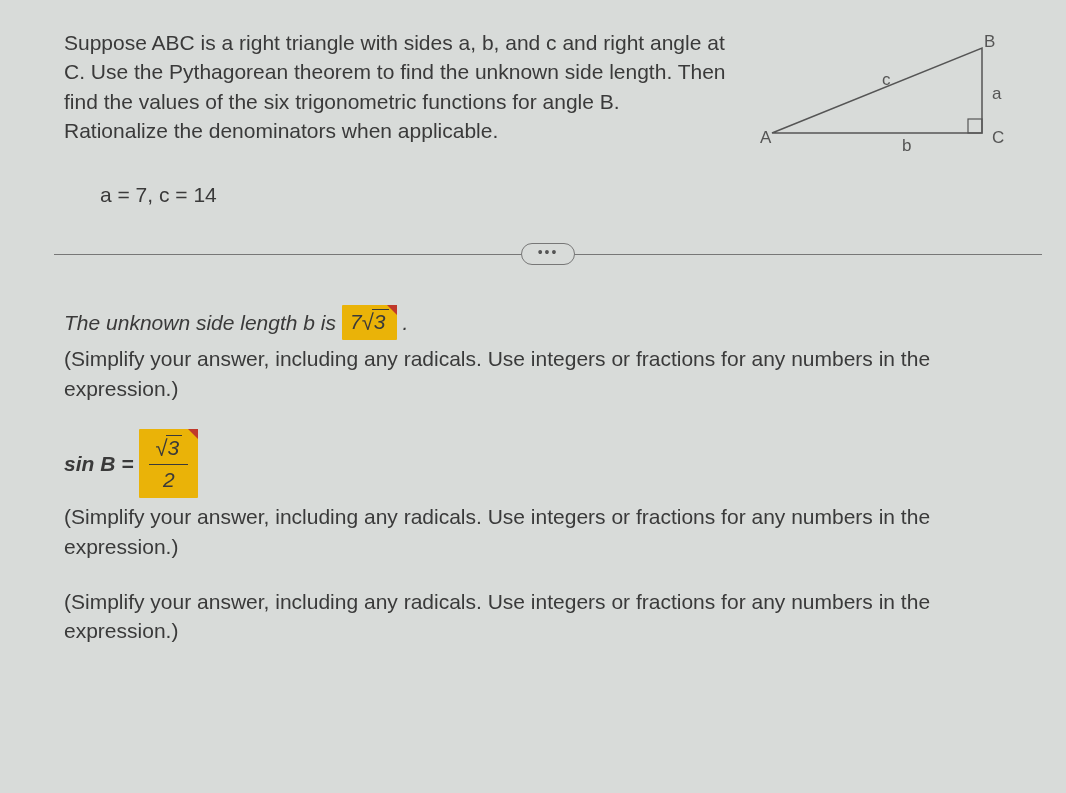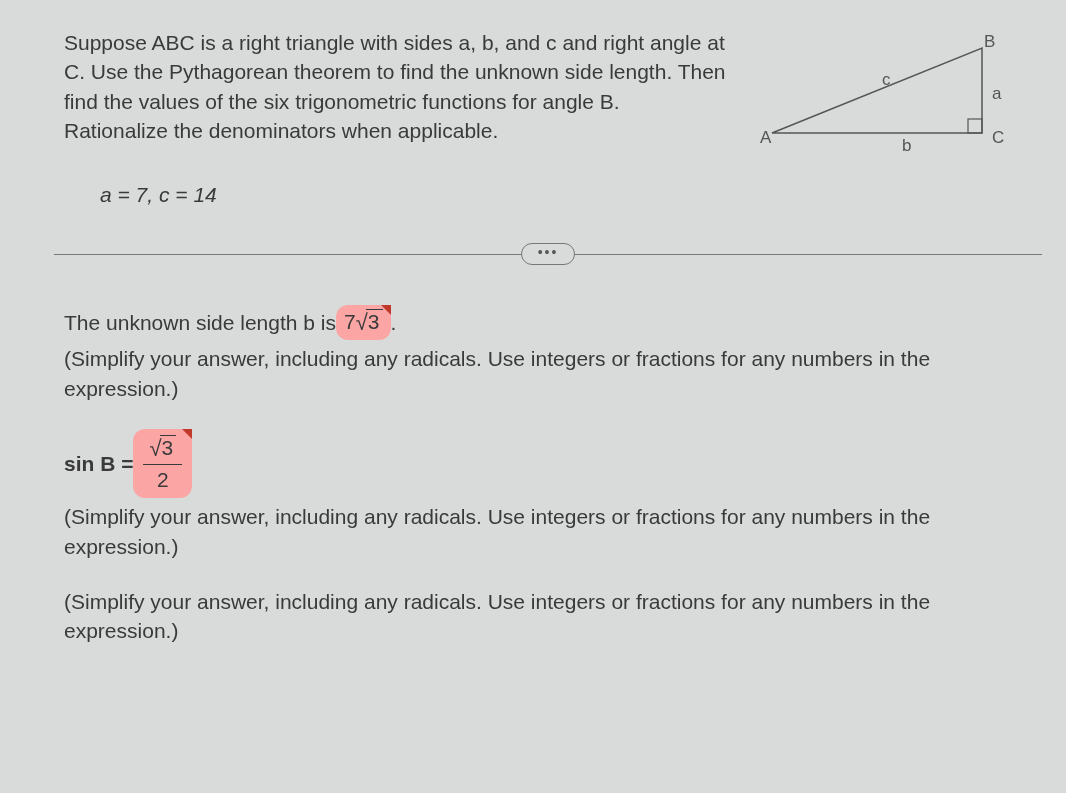--- a/index.html
+++ b/index.html
@@ -9,33 +9,33 @@
     background: #d8dbd9;
     color: #3a3a3a;
     font-size: 21px;
     line-height: 1.4;
     position: relative;
     padding: 28px 34px 0 64px;
   }
   .top-row { display: flex; gap: 26px; }
   .problem-text { flex: 1; }
   .triangle-box { width: 280px; height: 130px; position: relative; }
-  .given { margin: 22px 0 0 36px; font-style: italic; }
+  .given { margin: 22px 0 0 36px; }
   .divider-wrap { position: relative; margin: 34px 0 38px 0; height: 24px; }
   .divider-line { position: absolute; left: -10px; right: -10px; top: 11px; height: 1px; background: #777; }
   .pill {
     position: absolute; left: 50%; top: 0; transform: translateX(-50%);
     width: 54px; height: 22px; border: 1px solid #777; border-radius: 11px;
     background: #d8dbd9; display: flex; align-items: center; justify-content: center;
     cursor: pointer;
   }
   .pill .dots { font-size: 14px; letter-spacing: 2px; color: #555; line-height: 0; position: relative; top: -2px; }
   .answer-box {
-    display: inline-block; background: #fca5a5; padding: 2px 8px 2px 8px;
-    border-radius: 12px; position: relative;
+    display: inline-block; background: #eab308; padding: 2px 8px 2px 8px;
+    border-radius: 1px; position: relative;
   }
   .answer-box.flagged::after {
     content: ""; position: absolute; top: 0; right: 0;
     border-top: 10px solid #c0392b; border-left: 10px solid transparent;
   }
   .input-box {
     display: inline-block; width: 30px; height: 30px; border: 2px solid #3a3a3a;
     background: #e8e8e8; vertical-align: middle; position: relative; top: -2px;
   }
   .input-box .cursor {
@@ -43,21 +43,21 @@
   }
   .sqrt { display: inline-block; position: relative; }
   .sqrt .rad { border-top: 1.5px solid #3a3a3a; padding: 0 3px 0 2px; }
   .sqrt::before {
     content: "√"; font-size: 1.05em; position: relative; top: 1px; margin-right: -2px;
   }
   .frac { display: inline-block; text-align: center; vertical-align: middle; }
   .frac .num { display: block; padding: 0 6px; }
   .frac .den { display: block; border-top: 1.5px solid #3a3a3a; padding: 0 6px; }
   .section { margin-bottom: 26px; }
-  .eqline { display: flex; align-items: center; flex-wrap: wrap; }
+  .eqline { display: flex; align-items: center; gap: 6px; flex-wrap: wrap; font-style: italic; }
   b.fn { font-weight: bold; }
   svg.tri { position: absolute; inset: 0; }
   .tlabel { position: absolute; font-size: 17px; color: #555; }
 </style>
 </head>
 <body>
 
 <div class="top-row">
   <div class="problem-text">
     <span>Suppose ABC is a right triangle with sides a, b, and c and right angle at C. Use the Pythagorean theorem to find the unknown side length. Then find the values of the six trigonometric functions for angle B. Rationalize the denominators when applicable.</span>

